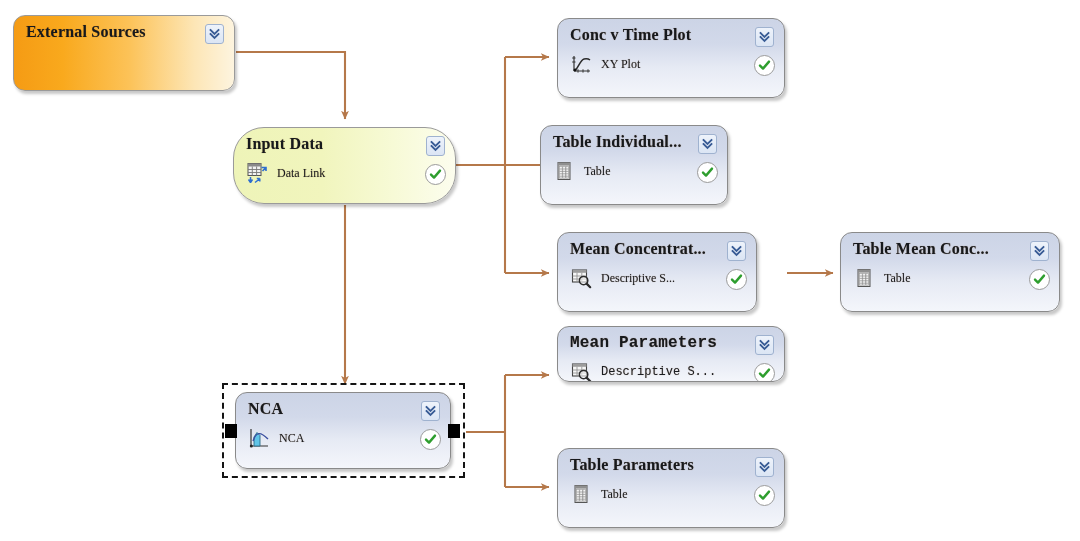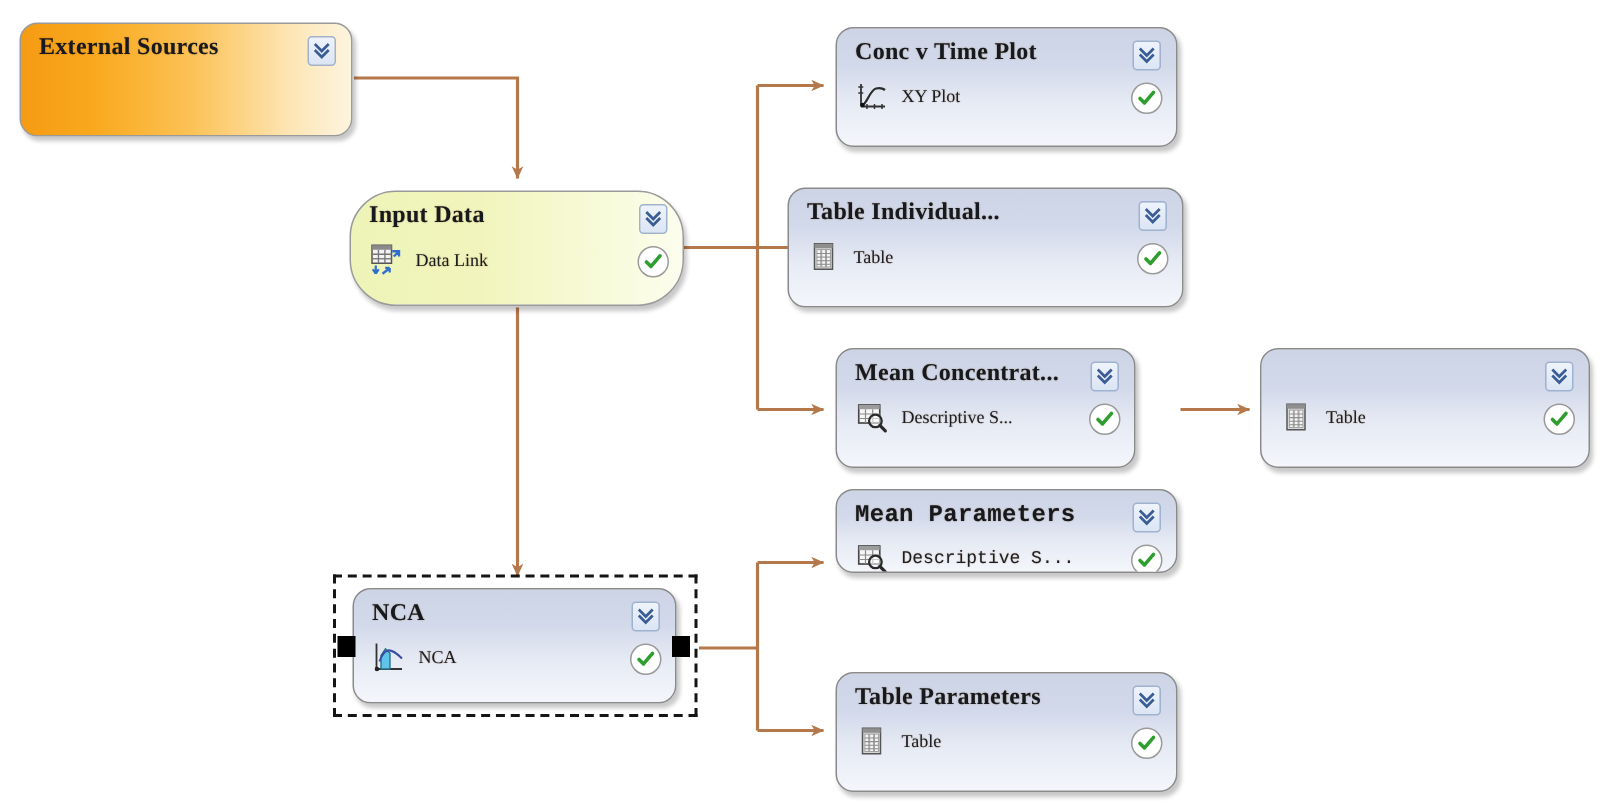--- a/index.html
+++ b/index.html
@@ -243,21 +243,21 @@
         <path d="M1.5,6 L5.5,10 L9.5,6" fill="none" stroke="#3a5d96" stroke-width="1.8" stroke-linecap="square"></path>
       </svg>
     </div>
     <div class="check-badge">
       <svg class="icon" width="13" height="13" viewBox="0 0 13 13">
         <path d="M2,6.6 L5,9.6 L11,2.6" fill="none" stroke="#2e9e2e" stroke-width="2.4" stroke-linecap="round" stroke-linejoin="round"></path>
       </svg>
     </div>
   </div>
 
-  <div class="node node-blue" style="left:525px; top:125px; width:264px; height:80px;">
+  <div class="node node-blue" style="left:540px; top:125px; width:188px; height:80px;">
     <div class="node-title">Table Individual...</div>
     <div class="node-row">
       <svg class="icon" width="22" height="22" viewBox="0 0 22 22">
         <rect x="5" y="2.5" width="12" height="17" fill="#d8d8d8" stroke="#555" stroke-width="1"></rect>
         <rect x="5" y="2.5" width="12" height="3" fill="#8f8f8f"></rect>
         <rect x="6.6" y="6.4" width="2.6" height="11.6" fill="#f4f4f4" stroke="#9a9a9a" stroke-width="0.6"></rect>
         <rect x="9.8" y="6.4" width="2.6" height="11.6" fill="#f4f4f4" stroke="#9a9a9a" stroke-width="0.6"></rect>
         <rect x="13" y="6.4" width="2.6" height="11.6" fill="#f4f4f4" stroke="#9a9a9a" stroke-width="0.6"></rect>
         <g stroke="#8d8d8d" stroke-width="0.7">
           <line x1="6.6" y1="9" x2="15.6" y2="9"></line>
@@ -305,20 +305,21 @@
       </svg>
     </div>
     <div class="check-badge">
       <svg class="icon" width="13" height="13" viewBox="0 0 13 13">
         <path d="M2,6.6 L5,9.6 L11,2.6" fill="none" stroke="#2e9e2e" stroke-width="2.4" stroke-linecap="round" stroke-linejoin="round"></path>
       </svg>
     </div>
   </div>
 
   <div class="node node-blue" style="left:840px; top:232px; width:220px; height:80px;">
+    <div class="node-title">Table Mean Conc...</div>
     <div class="node-row">
       <svg class="icon" width="22" height="22" viewBox="0 0 22 22">
         <rect x="5" y="2.5" width="12" height="17" fill="#d8d8d8" stroke="#555" stroke-width="1"></rect>
         <rect x="5" y="2.5" width="12" height="3" fill="#8f8f8f"></rect>
         <rect x="6.6" y="6.4" width="2.6" height="11.6" fill="#f4f4f4" stroke="#9a9a9a" stroke-width="0.6"></rect>
         <rect x="9.8" y="6.4" width="2.6" height="11.6" fill="#f4f4f4" stroke="#9a9a9a" stroke-width="0.6"></rect>
         <rect x="13" y="6.4" width="2.6" height="11.6" fill="#f4f4f4" stroke="#9a9a9a" stroke-width="0.6"></rect>
         <g stroke="#8d8d8d" stroke-width="0.7">
           <line x1="6.6" y1="9" x2="15.6" y2="9"></line>
           <line x1="6.6" y1="11.4" x2="15.6" y2="11.4"></line>

